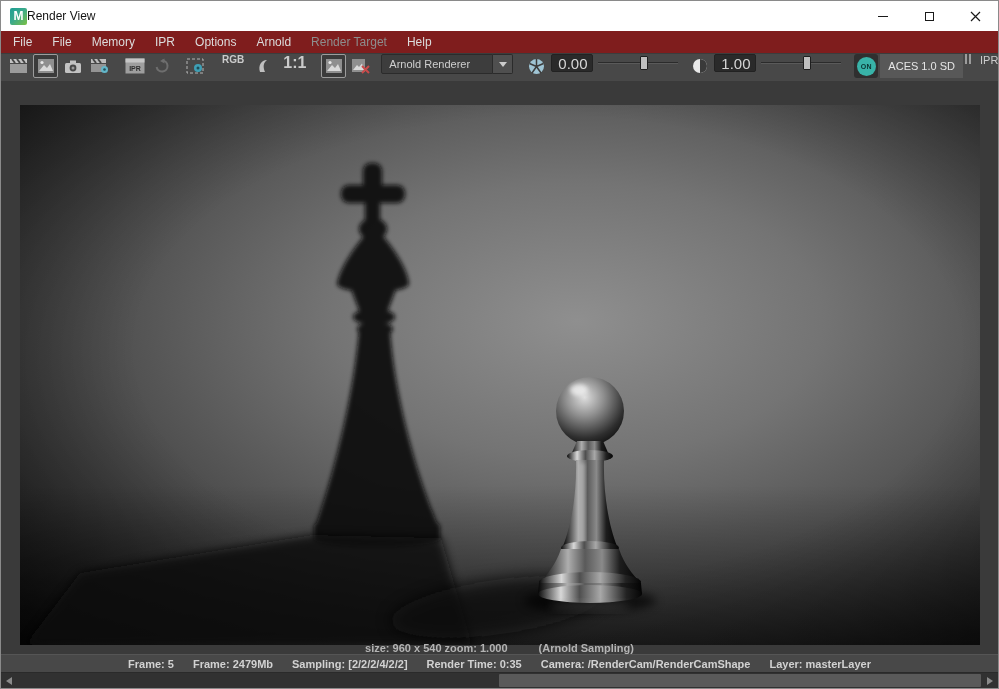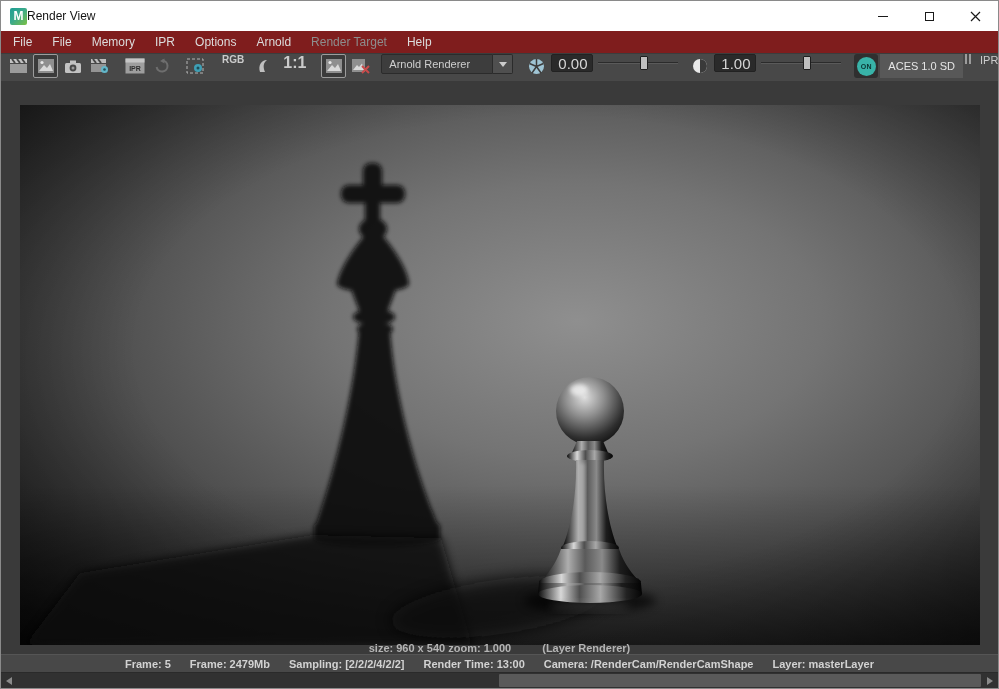--- a/index.html
+++ b/index.html
@@ -318,29 +318,29 @@
           <path d="M541,444 L599,444 C604,459 613,470 620,477 L520,477 C527,470 536,459 541,444 Z" fill="url(#metalV)"></path>
           <ellipse cx="570" cy="477" rx="51" ry="10" fill="url(#metalBase)"></ellipse>
           <path d="M519,478 L621,478 L622,489 L518,489 Z" fill="url(#metalV)"></path>
           <ellipse cx="570" cy="489" rx="52" ry="9" fill="url(#metalBase)"></ellipse>
           <ellipse cx="570" cy="501" rx="40" ry="5" fill="#999999" opacity="0.25" filter="url(#b5)"></ellipse>
         </g>
       </svg>
     </div>
     <div class="viewport-info">
       <span class="seg">size: 960 x 540 zoom: 1.000</span>
-      <span class="seg">(Layer Renderer)</span>
+      <span class="seg">(Arnold Sampling)</span>
     </div>
   </div>
 
   <div class="statusbar">
     <span>Frame: 5</span>
     <span>Frame: 2479Mb</span>
     <span>Sampling: [2/2/2/4/2/2]</span>
-    <span>Render Time: 13:00</span>
+    <span>Render Time: 0:35</span>
     <span>Camera: /RenderCam/RenderCamShape</span>
     <span>Layer: masterLayer</span>
   </div>
 
   <div class="scrollbar">
     <div class="sb-arrow left">
         <span class="tri-left"></span>
       </div>
     <div class="sb-thumb"></div>
     <div class="sb-arrow right">

